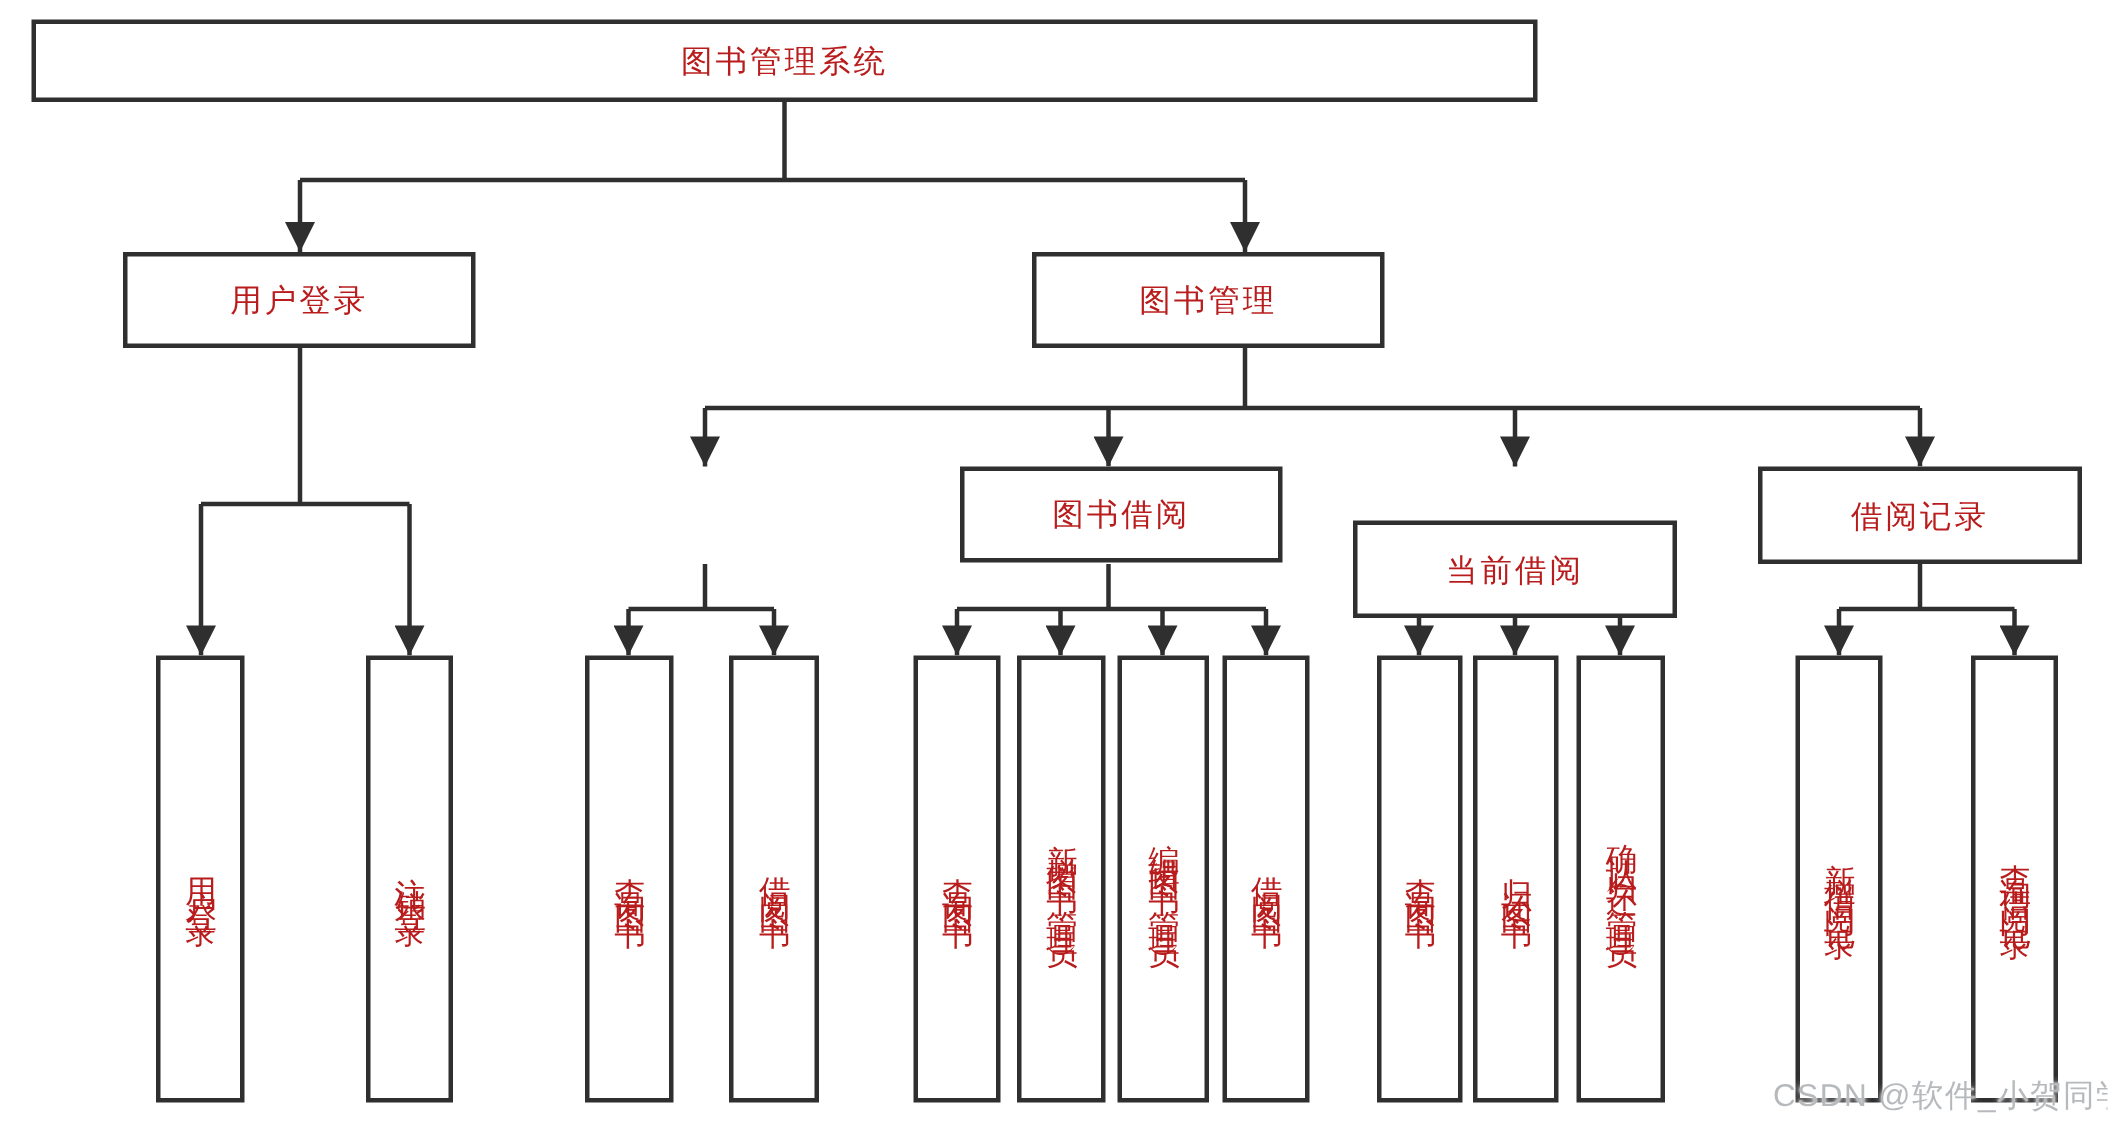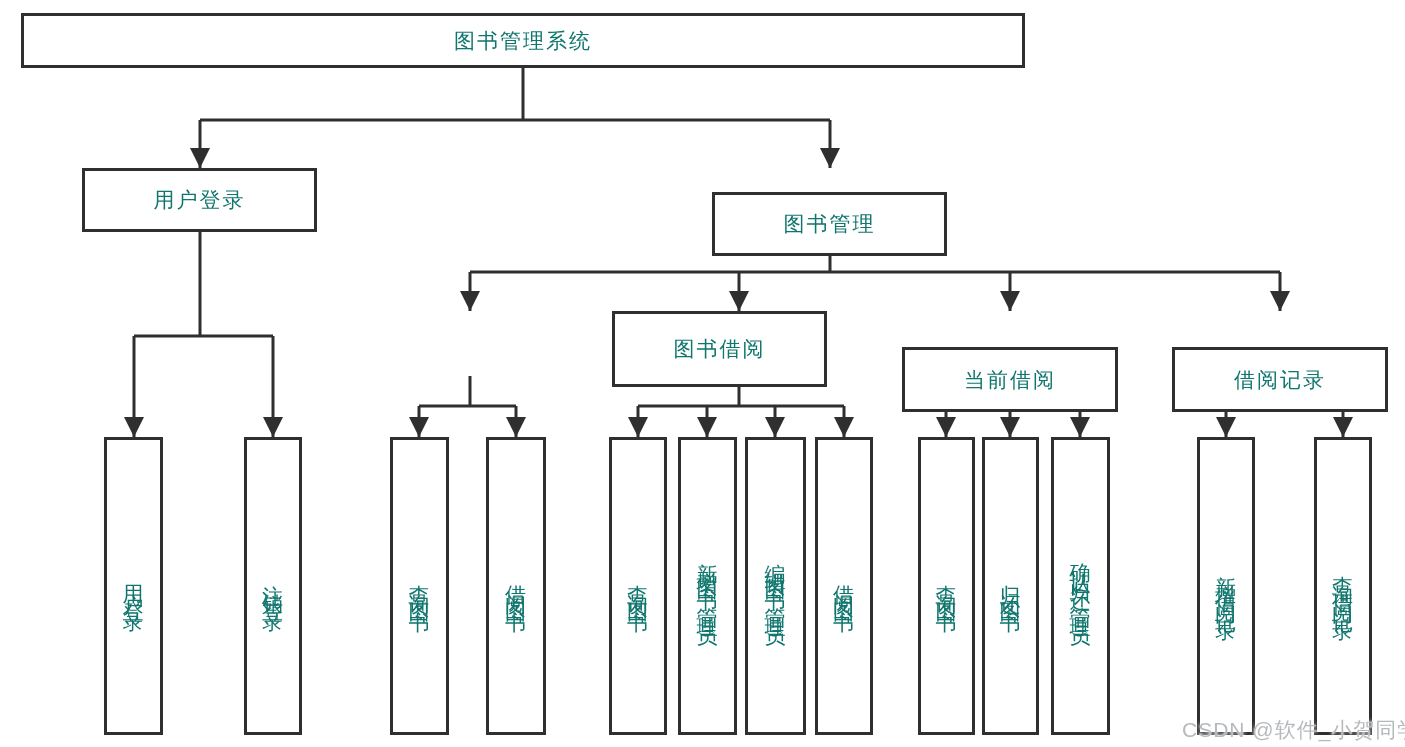--- a/index.html
+++ b/index.html
@@ -26,21 +26,21 @@
     pointer-events: none;
   }
   .box {
     position: absolute;
     box-sizing: border-box;
     background: #ffffff;
     border: 3px solid #2f2f2f;
     display: flex;
     align-items: center;
     justify-content: center;
-    color: #0f766e;
+    color: #b91c1c;
   }
   .box.h span {
     font-size: 21px;
     letter-spacing: 2px;
     white-space: nowrap;
   }
   .box.v span {
     writing-mode: vertical-rl;
     text-orientation: mixed;
     font-size: 21px;
@@ -112,31 +112,31 @@
     <path d="M1343 406 V437" stroke="#2f2f2f" stroke-width="3" fill="none" marker-end="url(#arrowhead)"></path>
   </svg>
 
   <div class="box h" style="left:21px; top:13px; width:1004px; height:55px;">
     <span>图书管理系统</span>
   </div>
 
   <div class="box h" style="left:82px; top:168px; width:235px; height:64px;">
     <span>用户登录</span>
   </div>
-  <div class="box h" style="left:712px; top:168px; width:235px; height:64px;margin-top:24px;">
+  <div class="box h" style="left:688px; top:168px; width:235px; height:64px;">
     <span>图书管理</span>
   </div>
 
-  <div class="box h" style="left:612px; top:311px; width:215px; height:76px;">
+  <div class="box h" style="left:640px; top:311px; width:215px; height:64px;">
     <span>图书借阅</span>
   </div>
   <div class="box h" style="left:902px; top:311px; width:216px; height:65px;margin-top:36px;">
     <span>当前借阅</span>
   </div>
-  <div class="box h" style="left:1172px; top:311px; width:216px; height:65px;margin-top:36px;">
+  <div class="box h" style="left:1172px; top:311px; width:216px; height:65px;">
     <span>借阅记录</span>
   </div>
 
   <div class="box v" style="left:104px; top:437px; width:59px; height:298px;">
     <span>用户登录</span>
   </div>
   <div class="box v" style="left:244px; top:437px; width:58px; height:298px;">
     <span>注销登录</span>
   </div>
 

